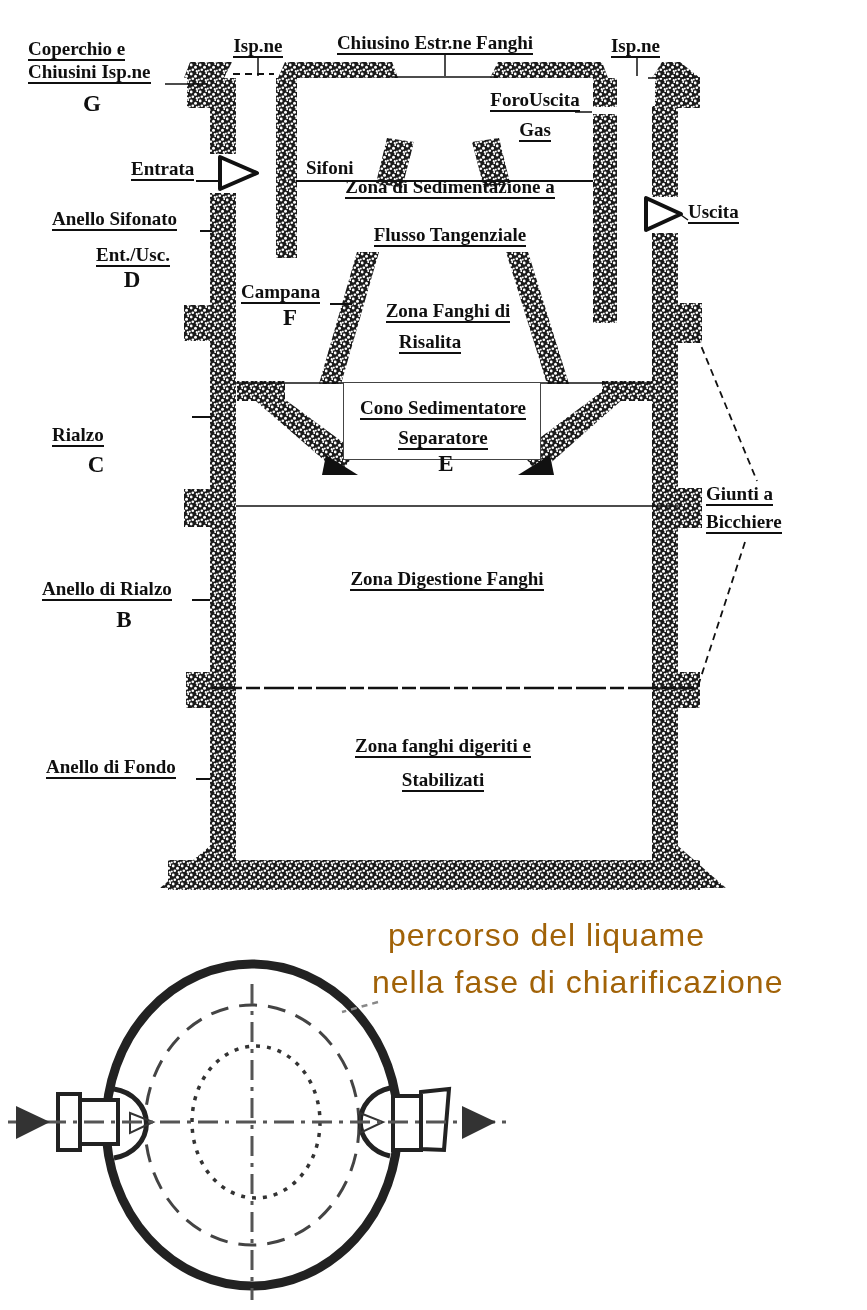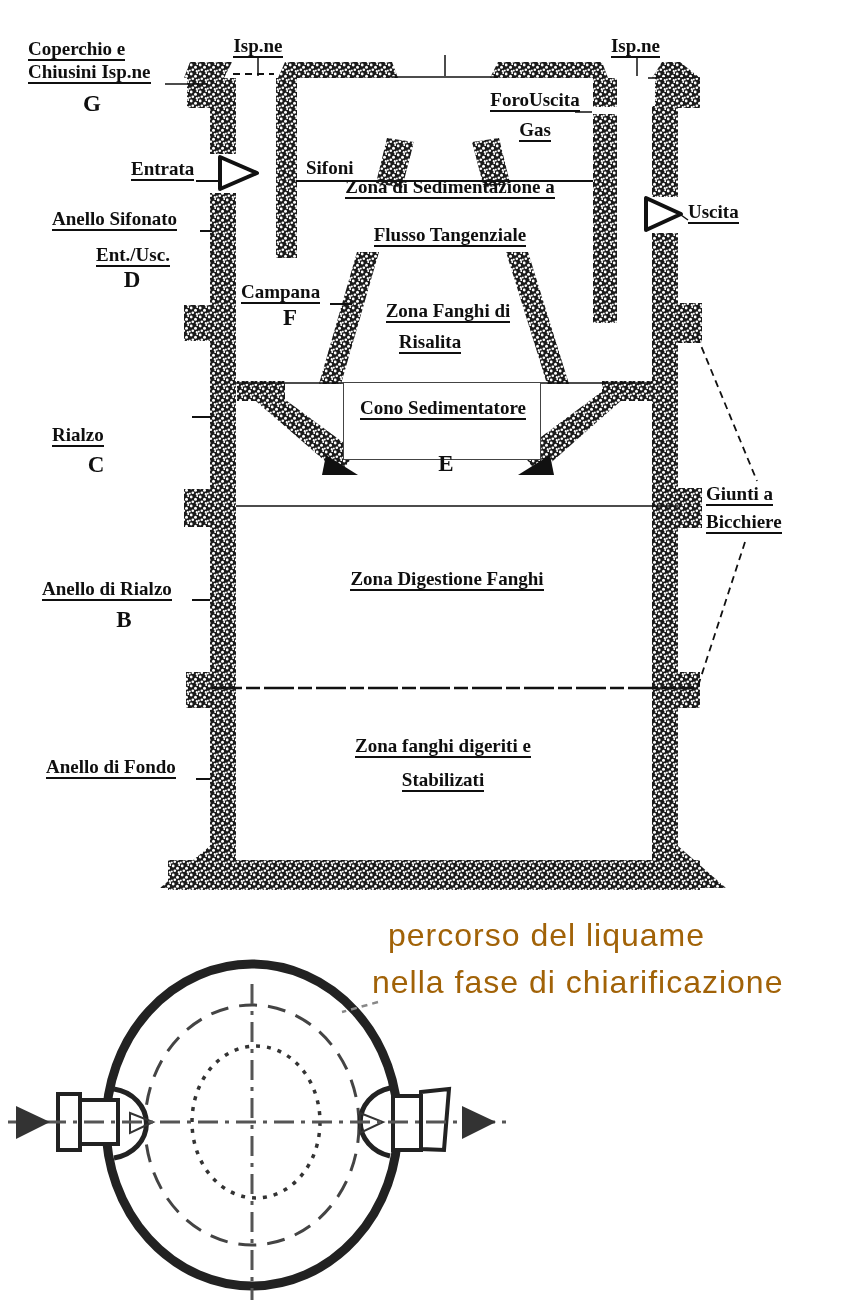--- a/index.html
+++ b/index.html
@@ -140,20 +140,21 @@
       <line x1="8" y1="1122" x2="506" y2="1122" stroke="#555" stroke-width="3" stroke-dasharray="20 7 4 7"></line>
 
       <polygon points="16,1106 50,1122 16,1139" fill="#333"></polygon>
       <polygon points="462,1106 496,1122 462,1139" fill="#333"></polygon>
 
       <line x1="378" y1="1002" x2="342" y2="1012" stroke="#888" stroke-width="2.5" stroke-dasharray="6 5"></line>
     </g>
   </svg>
 
   <div class="lbl" style="left:213px;top:35px;width:90px;text-align:center"><span class="u">Isp.ne</span></div>
+  <div class="lbl" style="left:300px;top:32px;width:270px;text-align:center"><span class="u">Chiusino Estr.ne Fanghi</span></div>
   <div class="lbl" style="left:588px;top:35px;width:95px;text-align:center"><span class="u">Isp.ne</span></div>
 
   <div class="lbl" style="left:28px;top:38px;width:170px"><span class="u">Coperchio e</span></div>
   <div class="lbl" style="left:28px;top:61px;width:180px"><span class="u">Chiusini Isp.ne</span></div>
   <div class="lbl letter" style="left:72px;top:92px;width:40px;text-align:center"><span>G</span></div>
 
   <div class="lbl" style="left:470px;top:89px;width:130px;text-align:center"><span class="u">ForoUscita</span></div>
   <div class="lbl" style="left:470px;top:119px;width:130px;text-align:center"><span class="u">Gas</span></div>
 
   <div class="lbl" style="left:131px;top:158px;width:90px"><span class="u">Entrata</span></div>
@@ -172,20 +173,21 @@
   <div class="lbl letter" style="left:270px;top:306px;width:40px;text-align:center"><span>F</span></div>
 
   <div class="lbl" style="left:368px;top:300px;width:160px;text-align:center"><span class="u">Zona Fanghi di</span></div>
   <div class="lbl" style="left:350px;top:331px;width:160px;text-align:center"><span class="u">Risalita</span></div>
 
   <div class="lbl" style="left:52px;top:424px;width:120px"><span class="u">Rialzo</span></div>
   <div class="lbl letter" style="left:76px;top:453px;width:40px;text-align:center"><span>C</span></div>
 
   <div class="cono-box"></div>
   <div class="lbl" style="left:345px;top:397px;width:196px;text-align:center"><span class="u">Cono Sedimentatore</span></div>
+  <div class="lbl" style="left:345px;top:427px;width:196px;text-align:center"><span class="u">Separatore</span></div>
   <div class="lbl letter" style="left:425px;top:452px;width:42px;text-align:center"><span>E</span></div>
 
   <div class="lbl" style="left:706px;top:483px;width:100px"><span class="u">Giunti a</span></div>
   <div class="lbl" style="left:706px;top:511px;width:110px"><span class="u">Bicchiere</span></div>
 
   <div class="lbl" style="left:322px;top:568px;width:250px;text-align:center"><span class="u">Zona Digestione Fanghi</span></div>
 
   <div class="lbl" style="left:42px;top:578px;width:165px"><span class="u">Anello di Rialzo</span></div>
   <div class="lbl letter" style="left:104px;top:608px;width:40px;text-align:center"><span>B</span></div>
 

